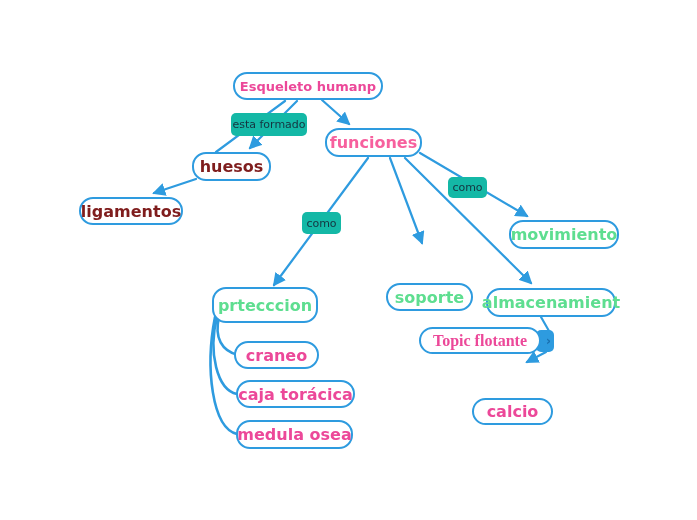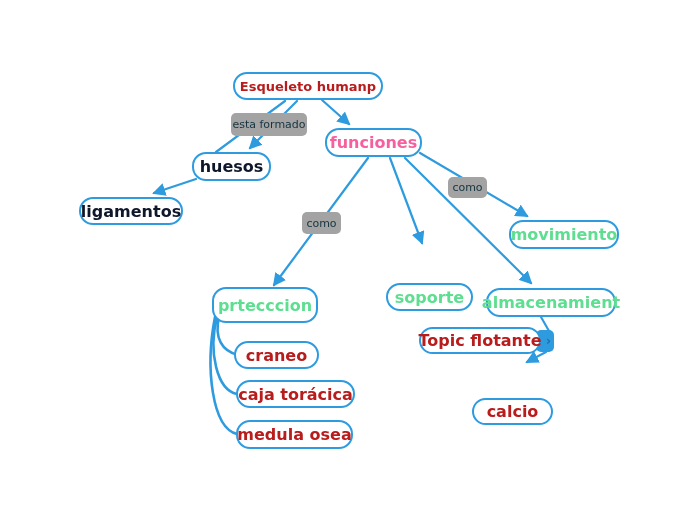--- a/index.html
+++ b/index.html
@@ -8,26 +8,26 @@
     font-family:"DejaVu Sans","Liberation Sans",sans-serif;
   }
   #edges{position:absolute;left:0;top:0;z-index:1;}
   .node{
     position:absolute;background:#ffffff;border:2px solid #2e9bdf;border-radius:14px;
     display:flex;align-items:center;justify-content:center;
     font-weight:bold;font-size:16px;color:#222222;box-sizing:border-box;z-index:3;
     white-space:nowrap;cursor:default;
   }
   .node.root{font-size:13px;}
-  .txt-lime{color:#0f172a;}
+  .txt-lime{color:#7f1d1d;}
   .txt-mint{color:#5ede90;}
   .txt-pink{color:#f7609e;}
-  .txt-dark{color:#b91c1c;}
+  .txt-dark{color:#ec4899;}
   .edge-label{
-    position:absolute;background:#a3a3a3;color:#153440;border-radius:5px;
+    position:absolute;background:#14b8a6;color:#153440;border-radius:5px;
     display:flex;align-items:center;justify-content:center;
     font-size:11px;font-weight:normal;box-sizing:border-box;z-index:4;white-space:nowrap;
   }
   .collapse-tab{
     position:absolute;left:536px;top:330px;width:18px;height:22px;
     background:#2e9bdf;border-radius:5px;z-index:2;
     display:flex;align-items:center;justify-content:flex-end;
     color:#1a6fae;font-weight:bold;font-size:12px;padding-right:3px;box-sizing:border-box;
   }
 </style>
@@ -80,21 +80,21 @@
   <div class="edge-label" style="left:448px;top:177px;width:39px;height:21px;">como</div>
 
   <div class="node txt-mint" style="left:386px;top:247px;width:87px;height:28px;margin-top:36px;">soporte</div>
 
   <div class="node txt-mint" style="left:509px;top:220px;width:110px;height:29px;">movimiento</div>
 
   <div class="node txt-mint" style="left:486px;top:288px;width:130px;height:29px;">almacenamient</div>
 
   <div class="node txt-mint" style="left:212px;top:287px;width:106px;height:36px;">prtecccion</div>
 
-  <div class="node txt-dark" style="left:419px;top:327px;width:122px;height:27px;">Topic flotante</div>
+  <div class="node txt-dark" style="left:419px;top:327px;width:122px;height:27px;font-family:Liberation Serif, serif;">Topic flotante</div>
 
   <div class="node txt-dark" style="left:472px;top:367px;width:81px;height:27px;margin-top:31px;">calcio</div>
 
   <div class="node txt-dark" style="left:234px;top:341px;width:85px;height:28px;">craneo</div>
 
   <div class="node txt-dark" style="left:236px;top:380px;width:119px;height:28px;">caja torácica</div>
 
   <div class="node txt-dark" style="left:236px;top:420px;width:117px;height:29px;">medula osea</div>
 
 </div>

